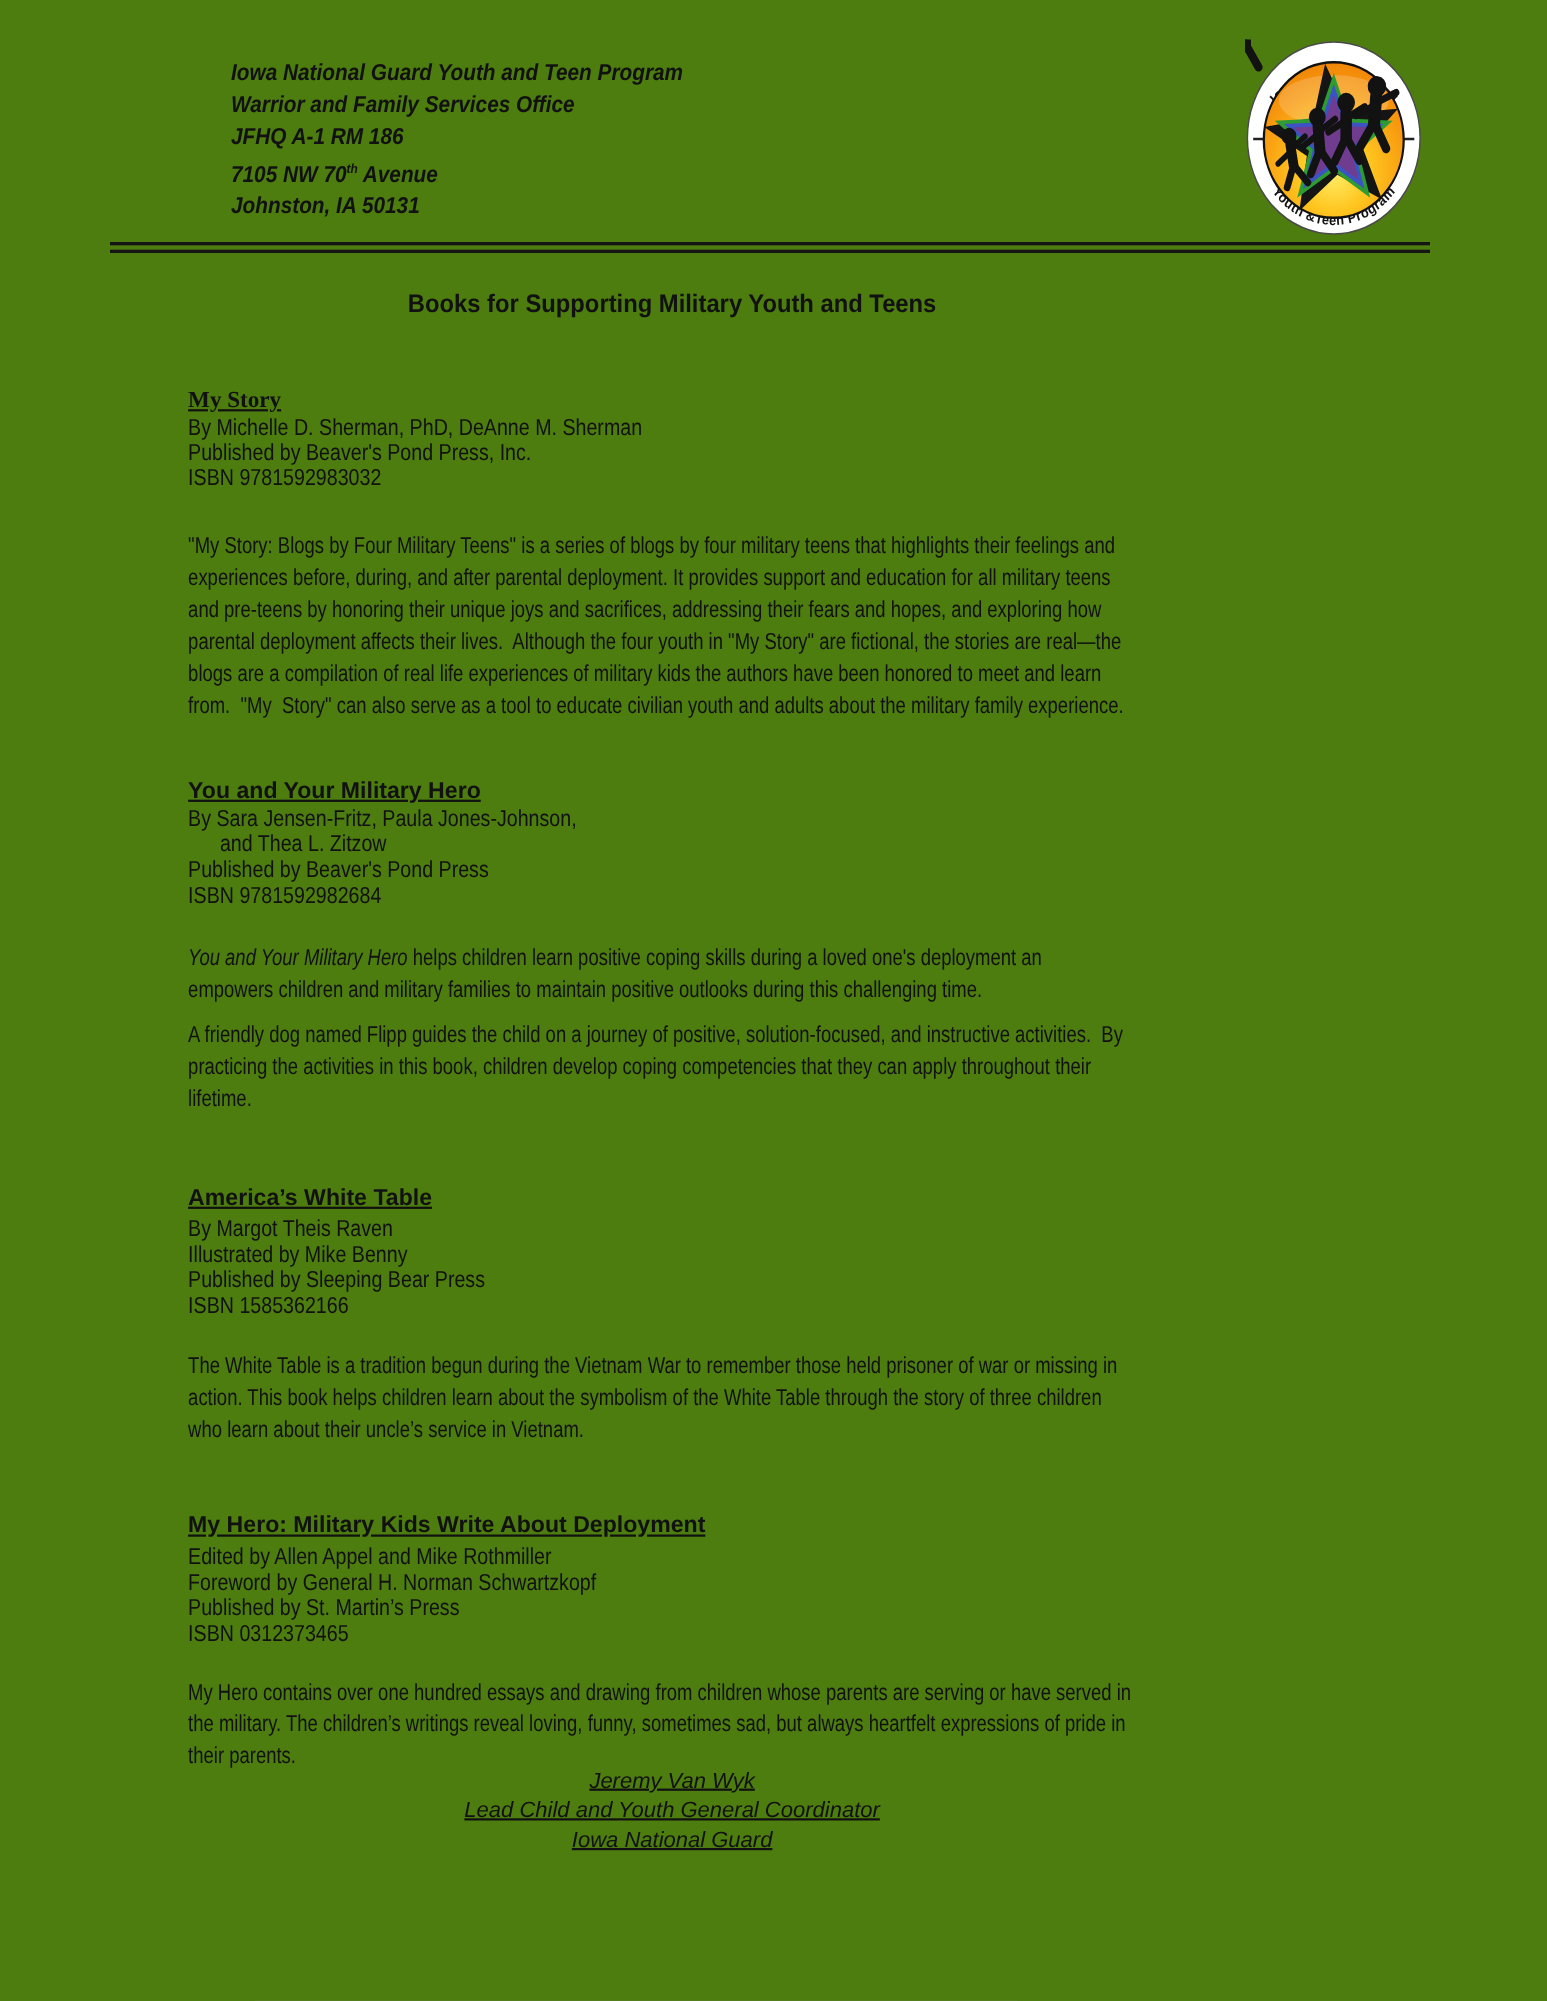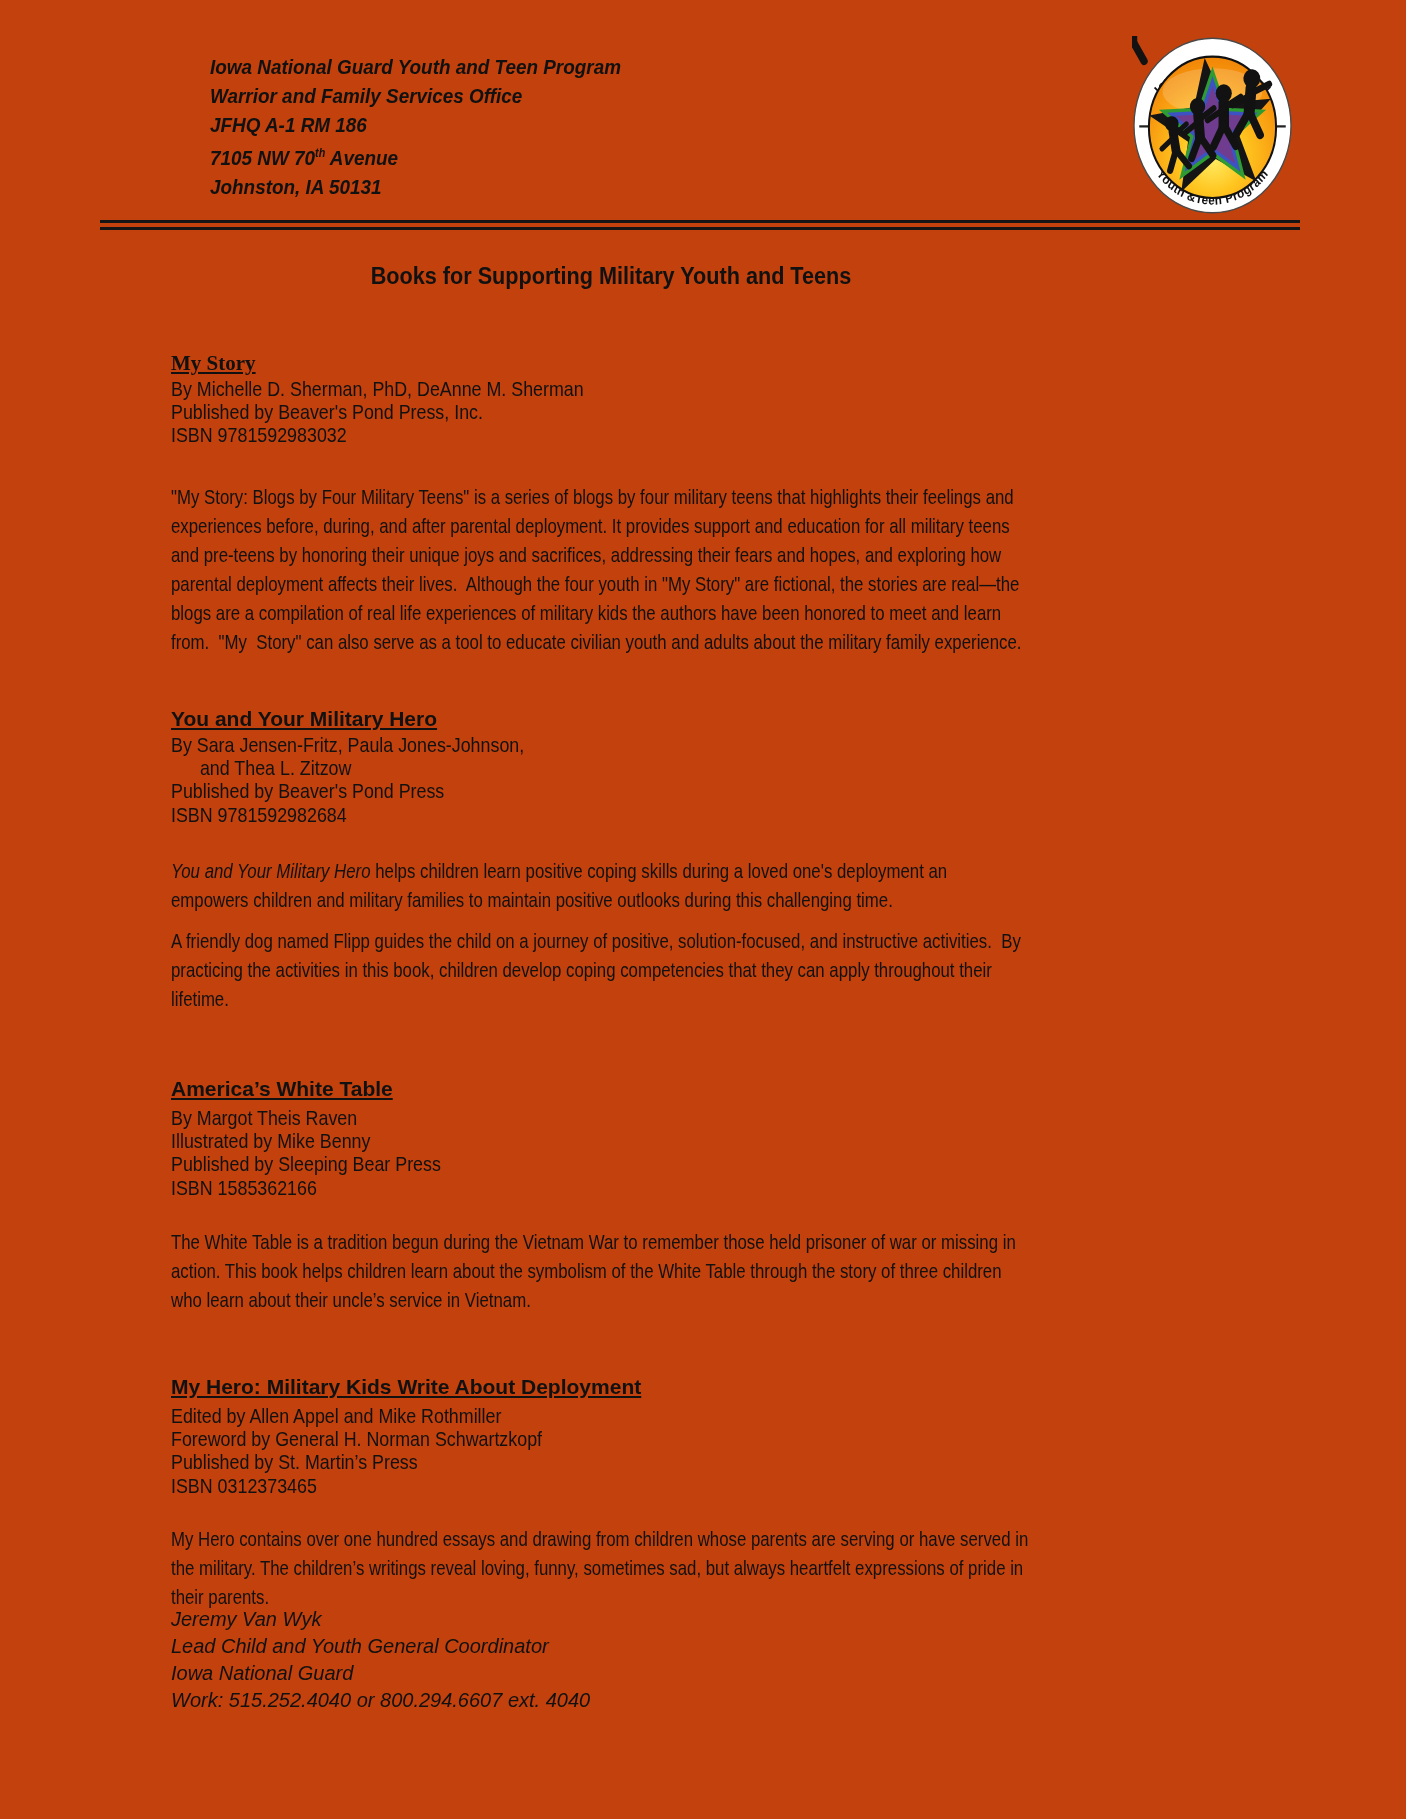--- a/index.html
+++ b/index.html
@@ -1,18 +1,18 @@
 <!DOCTYPE html>
 <html><head>
 <meta charset="utf-8">
 <style>
   html,body { margin:0; padding:0; background:#9a9a9a; }
   .page {
     position:relative; width:1406px; height:1819px; margin:0 auto;
-    background:#c2410c; overflow:hidden;
+    background:#4d7c0f; overflow:hidden;
     font-family:"Liberation Sans", sans-serif; color:#111;
   }
   .abs { position:absolute; }
 
   
   .letterhead {
     left:210px; top:52px;
     font-size:21px; font-weight:bold; font-style:italic; line-height:29px;
     white-space:nowrap;
     transform:scaleX(0.90); transform-origin:0 0;
@@ -43,22 +43,22 @@
     font-size:21px; line-height:23.2px; white-space:nowrap;
     transform:scaleX(0.85); transform-origin:0 0;
   }
   .info .indent { padding-left:34px; }
   .para {
     font-size:21px; line-height:29px; white-space:pre-wrap; width:1300px;
     transform:scaleX(0.80); transform-origin:0 0; margin:0;
   }
 
   .signature {
-    left:171px; top:1606px; width:880px; text-align:left;
-    font-size:20px; font-style:italic; line-height:27px;
+    left:171px; top:1606px; width:880px; text-align:center;
+    font-size:20px; font-style:italic; line-height:27px;text-decoration:underline;
   }
 </style>
 </head>
 <body>
 
 <div class="page">
 
   <div class="abs letterhead">
     <div>Iowa National Guard Youth and Teen Program</div>
     <div>Warrior and Family Services Office</div>
@@ -166,16 +166,15 @@
     <div>ISBN 0312373465</div>
   </div>
   <p class="abs para" style="left:171px; top:1524px;">My Hero contains over one hundred essays and drawing from children whose parents are serving or have served in
 the military. The children’s writings reveal loving, funny, sometimes sad, but always heartfelt expressions of pride in
 their parents.</p>
 
   <div class="abs signature">
     <div>Jeremy Van Wyk</div>
     <div>Lead Child and Youth General Coordinator</div>
     <div>Iowa National Guard</div>
-    <div>Work: 515.252.4040 or 800.294.6607 ext. 4040</div>
   </div>
 
 </div>
 
 </body></html>

